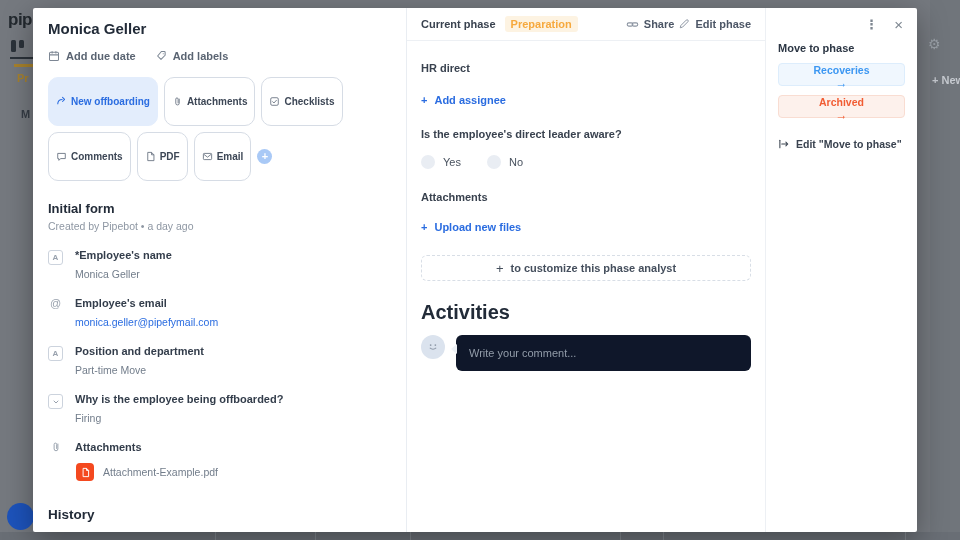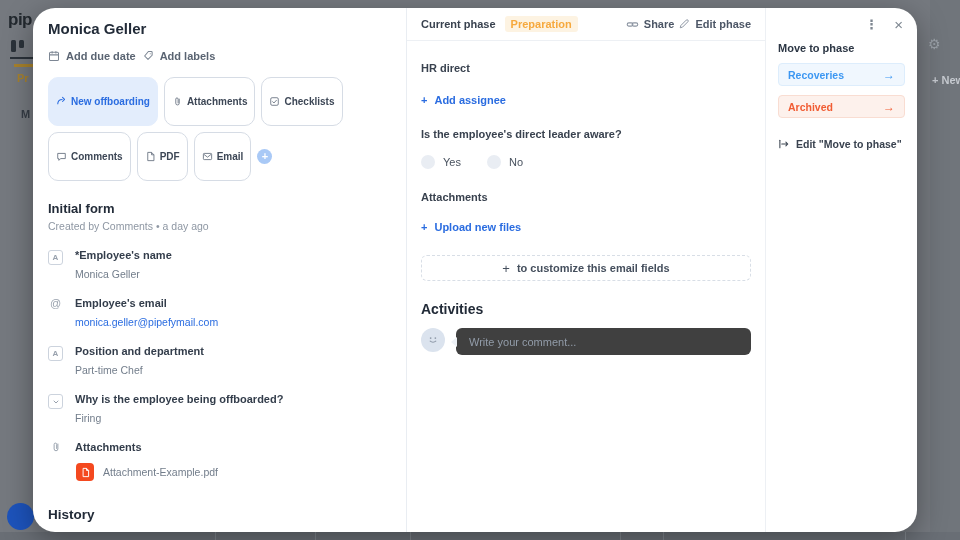--- a/index.html
+++ b/index.html
@@ -18,27 +18,27 @@
   .bg-tab-partial { position:absolute; left:17px; top:72px; font-size:11px; font-weight:bold; color:#a8822c; }
   .bg-card-partial { position:absolute; left:21px; top:108px; font-size:11px; font-weight:bold; color:#363d46; }
   .bg-right-panel { position:absolute; left:930px; top:0; width:30px; height:540px; background:#70757b; }
   .bg-gear { position:absolute; left:928px; top:36px; font-size:14px; color:#9aa0a7; }
   .bg-new { position:absolute; left:932px; top:74px; font-size:11px; font-weight:bold; color:#c6cad0; white-space:nowrap; }
   .bg-bottom-strip { position:absolute; left:0; top:532px; width:960px; height:8px; background:#696e75; }
   .bg-bottom-strip i { position:absolute; top:0; width:1px; height:8px; background:#7e848b; }
   .bg-help-btn { position:absolute; left:7px; top:503px; width:27px; height:27px; border-radius:50%; background:#1d53bb; }
 
   
-  .modal { position:absolute; left:33px; top:8px; width:884px; height:524px; background:#fff; border-radius:22px;
+  .modal { position:absolute; left:33px; top:8px; width:884px; height:524px; background:#fff; border-radius:2px;
            display:flex; box-shadow:0 8px 30px rgba(0,0,0,.35); overflow:hidden; }
 
   
   .col-left { width:374px; flex:0 0 374px; border-right:1px solid #e9edf2; padding:12px 16px 0 15px; overflow:hidden; }
   .card-title { font-size:15px; font-weight:bold; color:#222b38; }
-  .quick-actions { display:flex; gap:6px; margin-top:13px; align-items:center; }
+  .quick-actions { display:flex; gap:19px; margin-top:13px; align-items:center; }
   .qa-btn { display:flex; align-items:center; gap:6px; font-size:11px; font-weight:600; color:#5a6472; cursor:pointer; }
   .qa-btn svg { color:#7d8794; }
   .pills { display:flex; flex-wrap:wrap; gap:6px 6px; margin-top:15px; align-items:center; }
   .pill { display:inline-flex; align-items:center; gap:4px; border:1px solid #d6dce5; border-radius:10px;
           padding:18px 7px; font-size:10px; font-weight:600; color:#3d4756; background:#fff; cursor:pointer; white-space:nowrap; }
   .pill svg { color:#6b7583; }
   .pill.blue { background:#e3edfc; border-color:#e3edfc; color:#2a6ce0; }
   .pill.blue svg { color:#2a6ce0; }
   .pill-plus { width:15px; height:15px; border-radius:50%; background:#a9c9f6; color:#fff; font-size:11px; font-weight:bold;
                display:inline-flex; align-items:center; justify-content:center; cursor:pointer; line-height:1; }
@@ -74,35 +74,35 @@
   .hdr-btn { display:flex; align-items:center; gap:5px; font-size:11px; font-weight:bold; color:#4c5666; cursor:pointer; }
   .hdr-btn svg { color:#8a93a0; }
   .mid-body { padding:13px 14px 0; }
   .mid-label { font-size:11px; font-weight:bold; color:#39424f; }
   .blue-link { display:inline-flex; align-items:center; gap:7px; font-size:11px; font-weight:600; color:#2a6ce0; cursor:pointer; }
   .mt8{margin-top:8px;} .mt14{margin-top:14px;} .mt16{margin-top:16px;} .mt20{margin-top:20px;} .mt22{margin-top:22px;}
   .radio-row { display:flex; align-items:center; gap:26px; margin-top:15px; }
   .radio-opt { display:flex; align-items:center; gap:8px; font-size:11px; color:#49525f; cursor:pointer; }
   .radio-circle { width:14px; height:14px; border-radius:50%; background:#e9edf3; }
   .phase-dashed { margin-top:20px; height:26px; border-radius:6px; font-size:11px; }
-  .activities-title { margin-top:20px; font-size:14px; font-weight:bold; color:#222b38; }
+  .activities-title { margin-top:20px; font-size:20px; font-weight:bold; color:#222b38; }
   .comment-row { display:flex; align-items:flex-start; margin-top:11px; }
   .avatar { width:24px; height:24px; border-radius:50%; background:#dbe3ee; display:flex; align-items:center; justify-content:center; flex:0 0 24px; }
-  .bubble { position:relative; flex:1; margin-left:11px; height:27px; background:#404040; border-radius:6px;
+  .bubble { position:relative; flex:1; margin-left:11px; height:36px; background:#0f172a; border-radius:6px;
             display:flex; align-items:center; padding-left:13px; font-size:11px; color:#929ca9; cursor:text; }
   .bubble::before { content:""; position:absolute; left:-5px; top:9px; border-top:5px solid transparent; border-bottom:5px solid transparent; border-right:6px solid #edf1f6; }
 
   
   .col-right { width:152px; flex:0 0 152px; border-left:1px solid #edf0f4; padding:8px 12px 0; }
   .panel-icons { display:flex; justify-content:flex-end; gap:16px; align-items:center; padding-right:2px; }
   .kebab { font-size:13px; color:#7e8791; cursor:pointer; font-weight:bold; }
   .close-x { font-size:15px; color:#7e8791; cursor:pointer; }
   .move-title { margin-top:9px; font-size:11px; font-weight:bold; color:#2c3644; }
   .move-btn { margin-top:9px; height:23px; border-radius:4px; display:flex; align-items:center; justify-content:space-between;
-              padding:0 9px; font-size:10.5px; font-weight:bold; cursor:pointer; }
+              padding:0 9px; font-size:10.5px; font-weight:bold; cursor:pointer;flex-direction:column; }
   .move-btn.blue { background:#f0f7fe; border:1px solid #ddedfc; color:#3c97f2; }
   .move-btn.red { background:#fdf1ec; border:1px solid #f9ddd2; color:#f15c33; }
   .move-arrow { font-size:12px; font-weight:bold; }
   .edit-move { margin-top:20px; display:flex; align-items:center; gap:6px; font-size:10.5px; font-weight:bold; color:#39424f; cursor:pointer; }
   .edit-move svg { color:#39424f; }
 </style>
 </head>
 <body>
 
 <div class="screen">
@@ -191,21 +191,21 @@
               <path d="M2.7 4.8L8 9l5.3-4.2" stroke="currentColor" stroke-width="1.3" stroke-linejoin="round"></path>
             </svg>
           <span>Email</span>
         </span>
         <span class="pill-plus">
             <span>+</span>
           </span>
       </div>
 
       <div class="section-title form-title">Initial form</div>
-      <div class="form-subtitle">Created by Comments • a day ago</div>
+      <div class="form-subtitle">Created by Pipebot • a day ago</div>
 
       <div class="field">
         <span class="field-icon-box">A</span>
         <div>
           <div class="field-label">*Employee's name</div>
           <div class="field-value">Monica Geller</div>
         </div>
       </div>
 
       <div class="field">
@@ -213,21 +213,21 @@
         <div>
           <div class="field-label">Employee's email</div>
           <div class="field-value link">monica.geller@pipefymail.com</div>
         </div>
       </div>
 
       <div class="field">
         <span class="field-icon-box">A</span>
         <div>
           <div class="field-label">Position and department</div>
-          <div class="field-value">Part-time Chef</div>
+          <div class="field-value">Part-time Move</div>
         </div>
       </div>
 
       <div class="field">
         <span class="field-icon-box">
           <svg width="8" height="8" viewBox="0 0 16 16" fill="none">
               <path d="M4 6l4 4 4-4" stroke="currentColor" stroke-width="2" stroke-linecap="round" stroke-linejoin="round"></path>
             </svg>
         </span>
         <div>
@@ -308,21 +308,21 @@
         </div>
 
         <div class="mid-label mt22">Attachments</div>
         <div class="mt14"><span class="blue-link">
               <span>+</span>
               <span>Upload new files</span>
             </span></div>
 
         <div class="dashed-btn phase-dashed">
           <span class="plus-glyph">+</span>
-          <span>to customize this email fields</span>
+          <span>to customize this phase analyst</span>
         </div>
 
         <div class="activities-title">Activities</div>
         <div class="comment-row">
           <span class="avatar">
             <svg width="14" height="14" viewBox="0 0 16 16" fill="none">
                 <circle cx="5.3" cy="5.8" r="1" fill="#8e99a8"></circle>
                 <circle cx="10.7" cy="5.8" r="1" fill="#8e99a8"></circle>
                 <path d="M4.8 9.3a4.2 3.2 0 0 0 6.4 0" stroke="#8e99a8" stroke-width="1.3" stroke-linecap="round"></path>
               </svg>

